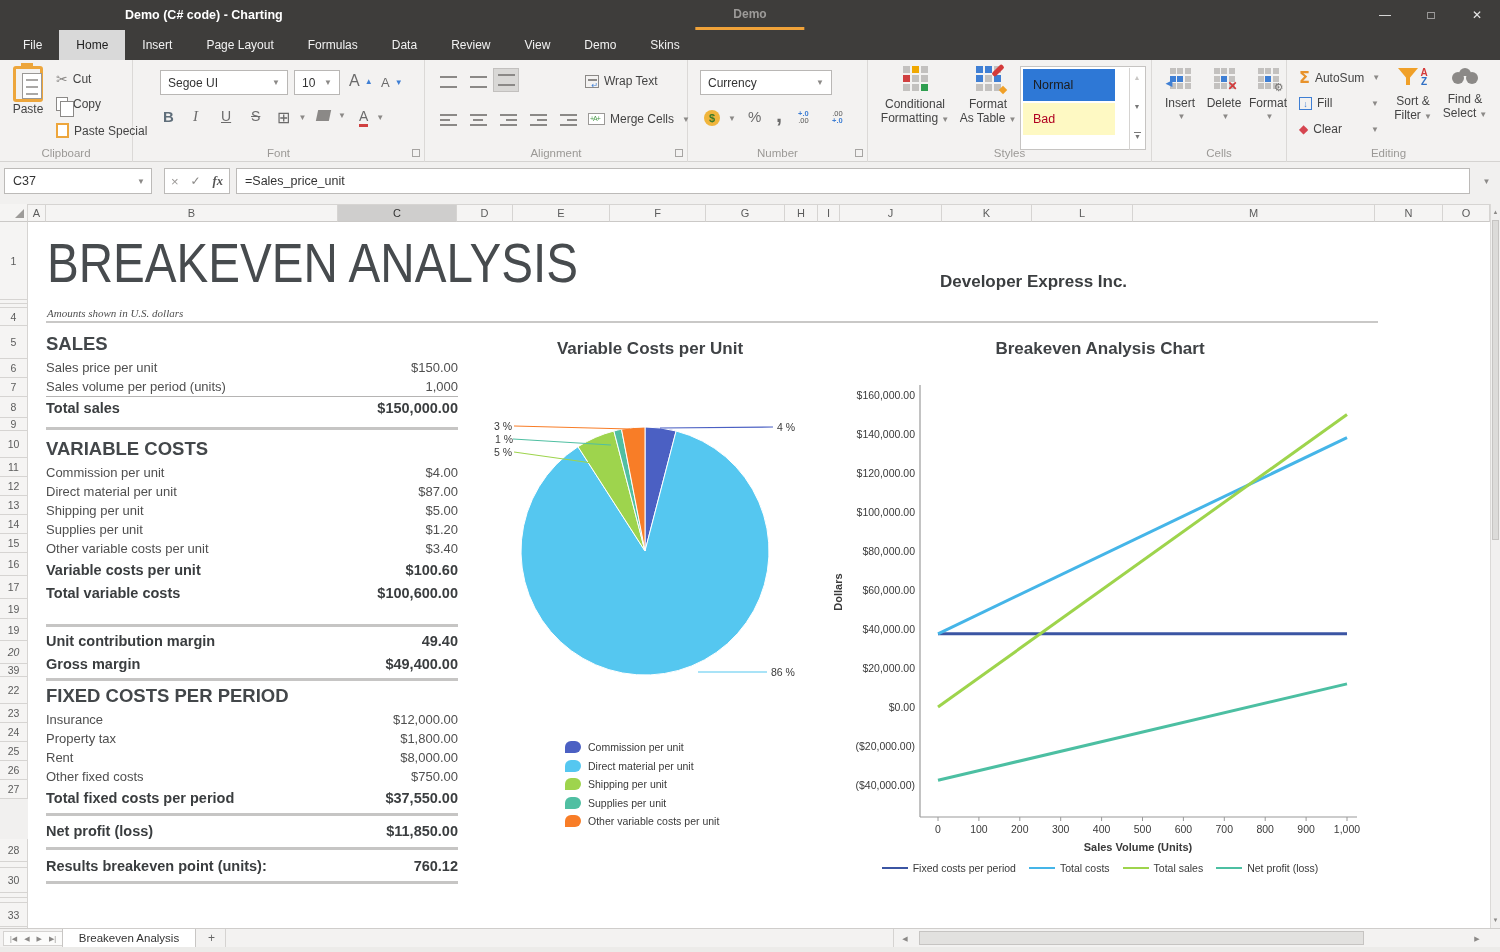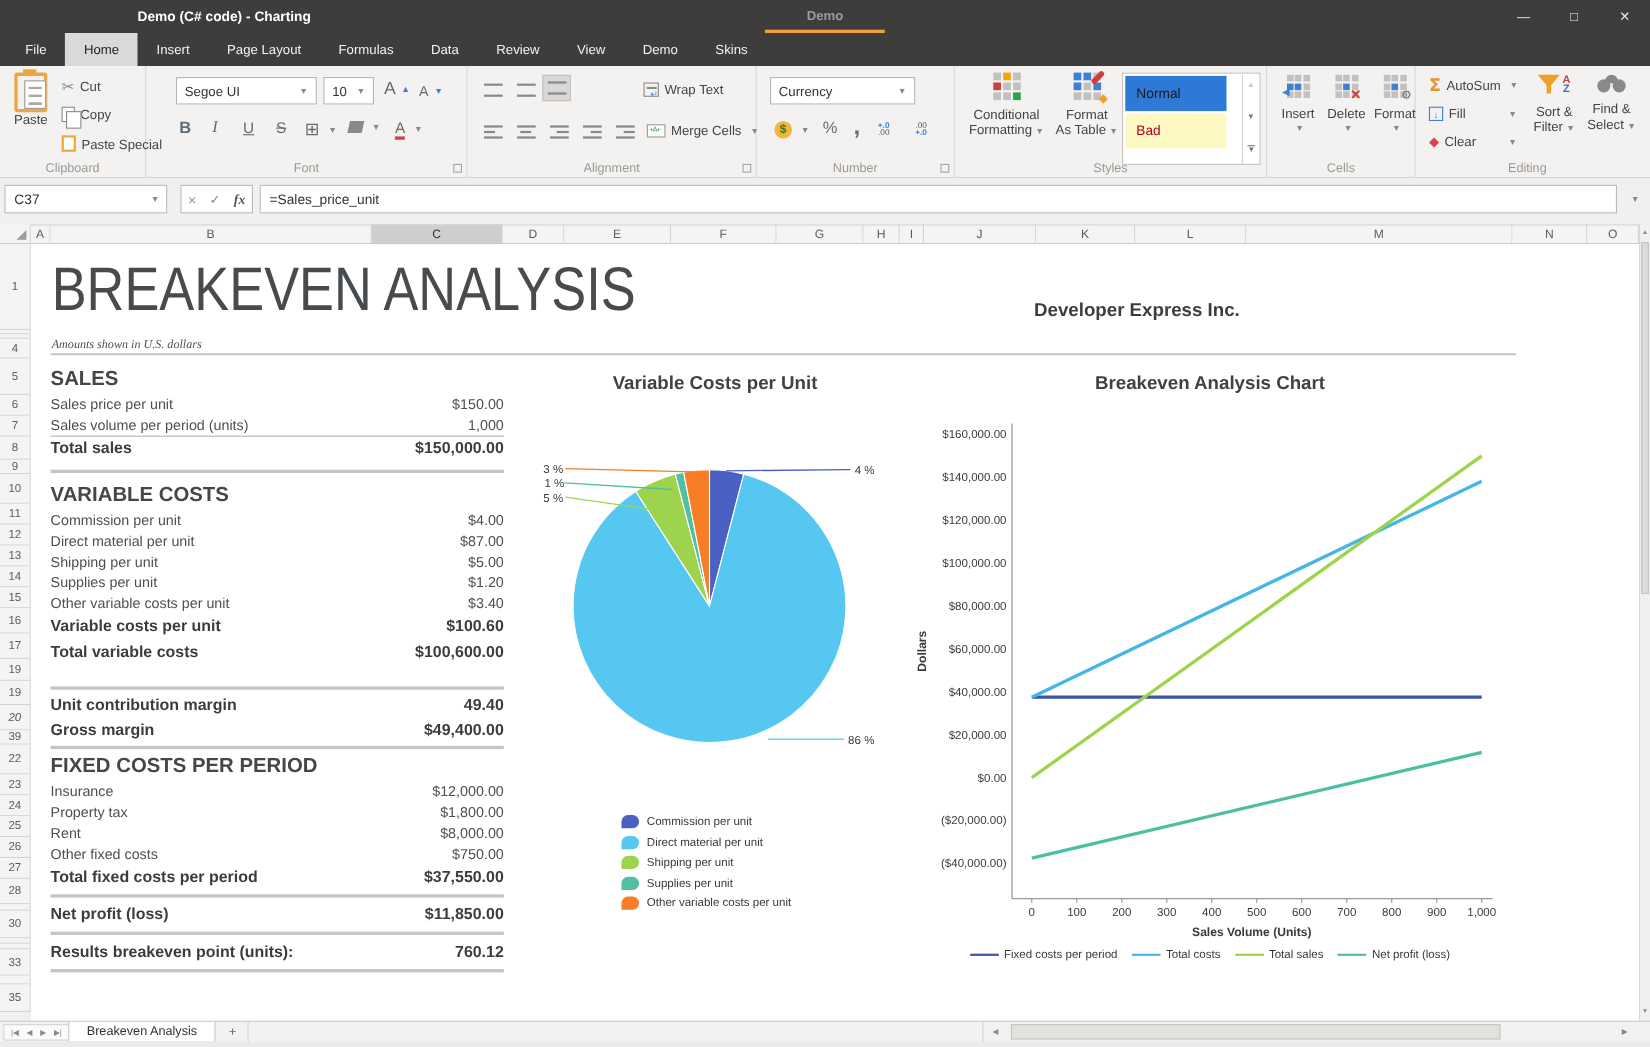--- a/index.html
+++ b/index.html
@@ -475,21 +475,21 @@
       <div class="rowh" style="height: 20px;">19</div>
       <div class="rowh" style="height: 22px;">19</div>
       <div class="rowh" style="height: 23px; font-style: italic;">20</div>
       <div class="rowh" style="height: 13px;">39</div>
       <div class="rowh" style="height: 27px;">22</div>
       <div class="rowh" style="height: 19px;">23</div>
       <div class="rowh" style="height: 19px;">24</div>
       <div class="rowh" style="height: 19px;">25</div>
       <div class="rowh" style="height: 19px;">26</div>
       <div class="rowh" style="height: 19px;">27</div>
-      <div class="rowh" style="height: 23px;">28</div>
+      <div class="rowh" style="height: 23px; margin-top: 40px;">28</div>
       <div class="rowh" style="height: 6px;"></div>
       <div class="rowh" style="height: 25px;">30</div>
       <div class="rowh" style="height: 5px;"></div>
       <div class="rowh" style="height: 5px;"></div>
       <div class="rowh" style="height: 24px;">33</div>
       <div class="rowh" style="height: 8px;"></div>
       <div class="rowh" style="height: 25px;">35</div>
     </div>
   <div class="canvas"></div>
 

